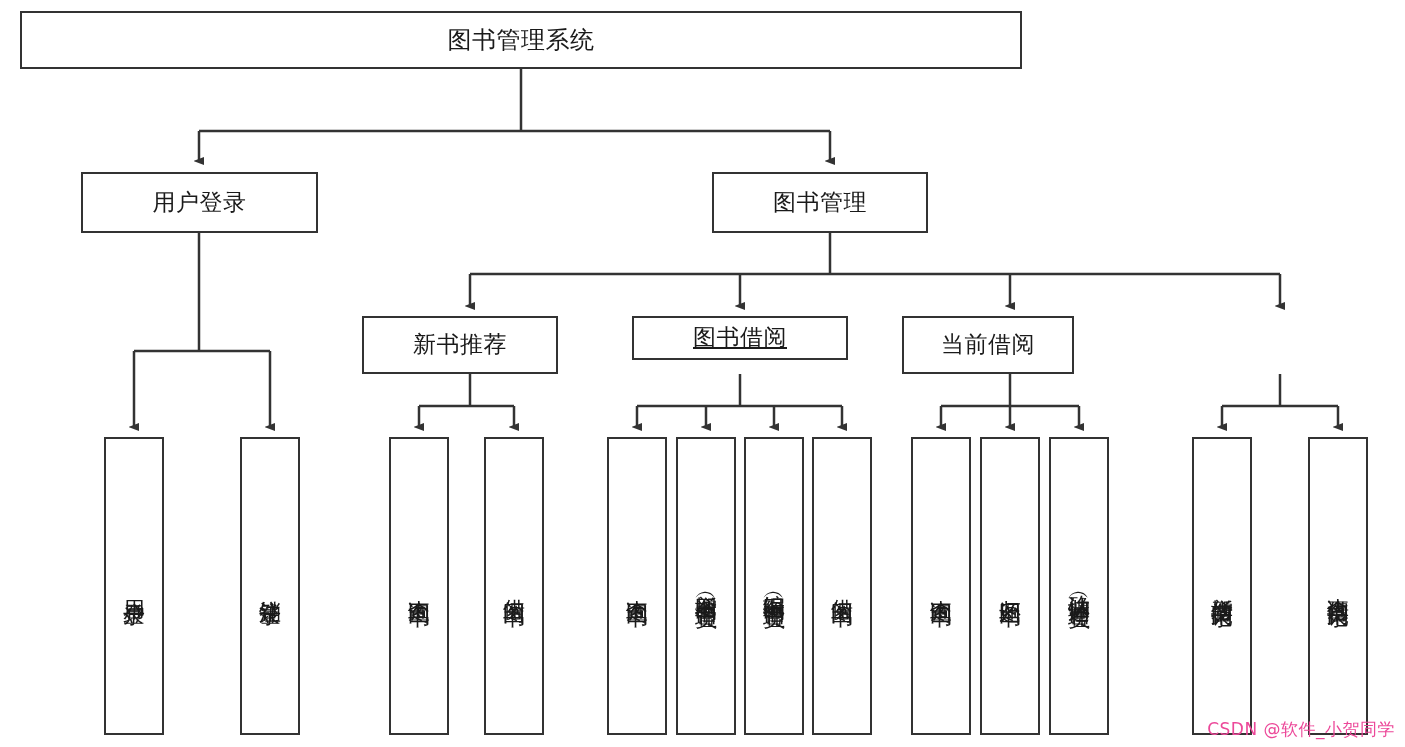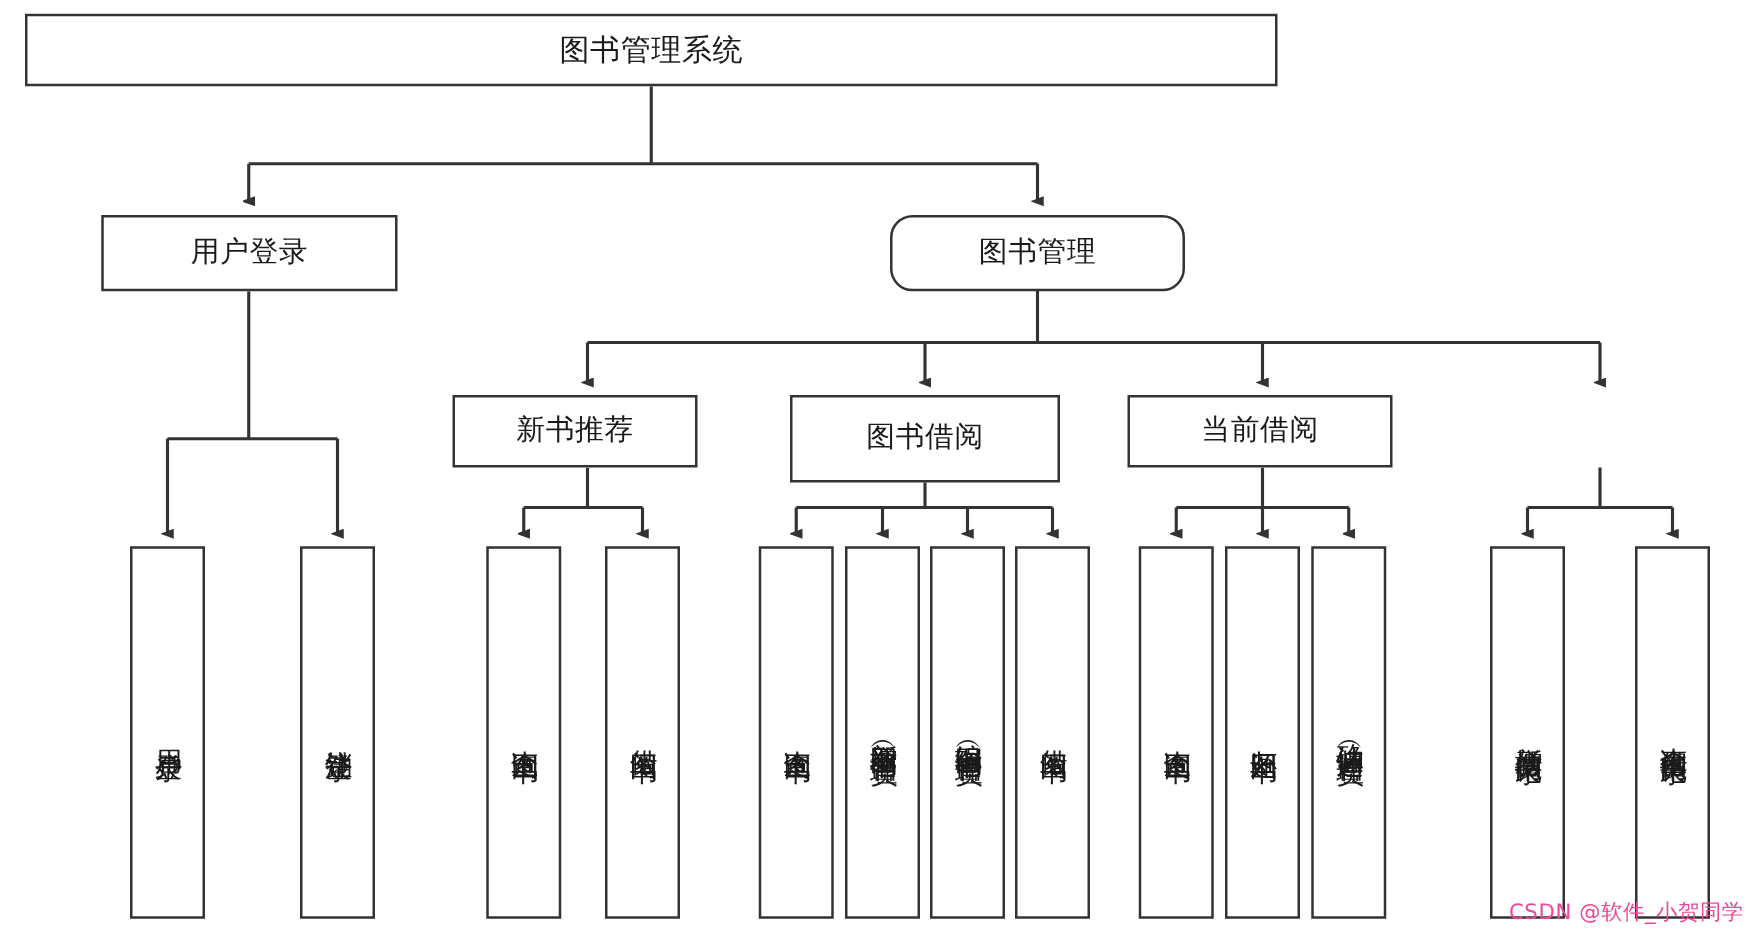--- a/index.html
+++ b/index.html
@@ -120,33 +120,33 @@
   </svg>
 
   <div class="node horizontal root" style="left:20px; top:11px; width:1002px; height:58px;">
     <span class="label">图书管理系统</span>
   </div>
 
   <div class="node horizontal" style="left:81px; top:172px; width:237px; height:61px;">
     <span class="label">用户登录</span>
   </div>
 
-  <div class="node horizontal" style="left:712px; top:172px; width:236px; height:61px;border-radius:18px;">
+  <div class="node horizontal" style="left:712px; top:172px; width:216px; height:61px;">
     <span class="label">图书管理</span>
   </div>
 
   <div class="node horizontal" style="left:362px; top:316px; width:196px; height:58px;">
     <span class="label">新书推荐</span>
   </div>
 
-  <div class="node horizontal" style="left:632px; top:316px; width:216px; height:70px;">
+  <div class="node horizontal" style="left:632px; top:316px; width:216px; height:44px;text-decoration:underline;">
     <span class="label">图书借阅</span>
   </div>
 
-  <div class="node horizontal" style="left:902px; top:316px; width:212px; height:58px;">
+  <div class="node horizontal" style="left:902px; top:316px; width:172px; height:58px;">
     <span class="label">当前借阅</span>
   </div>
 
 
   <div class="node vertical" style="left:104px; top:437px; width:60px; height:298px;">
     <span class="label">用户登录</span>
   </div>
 
   <div class="node vertical" style="left:240px; top:437px; width:60px; height:298px;">
     <span class="label">注销登录</span>

